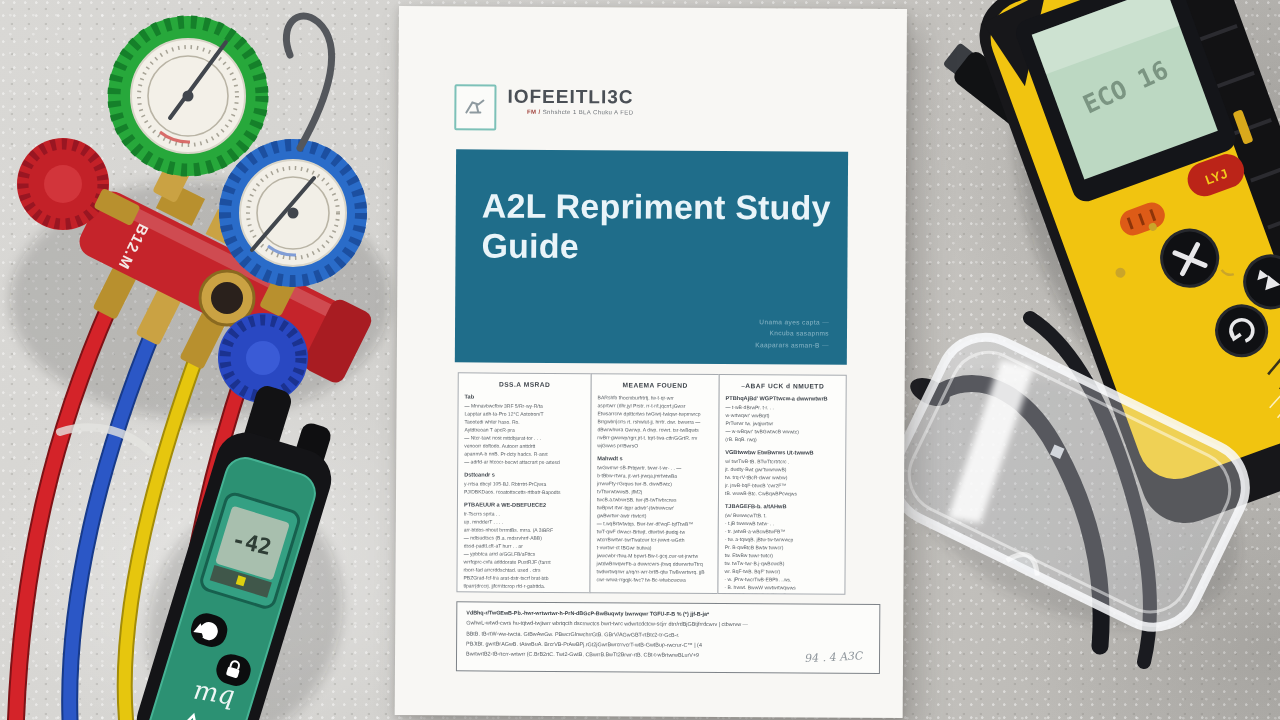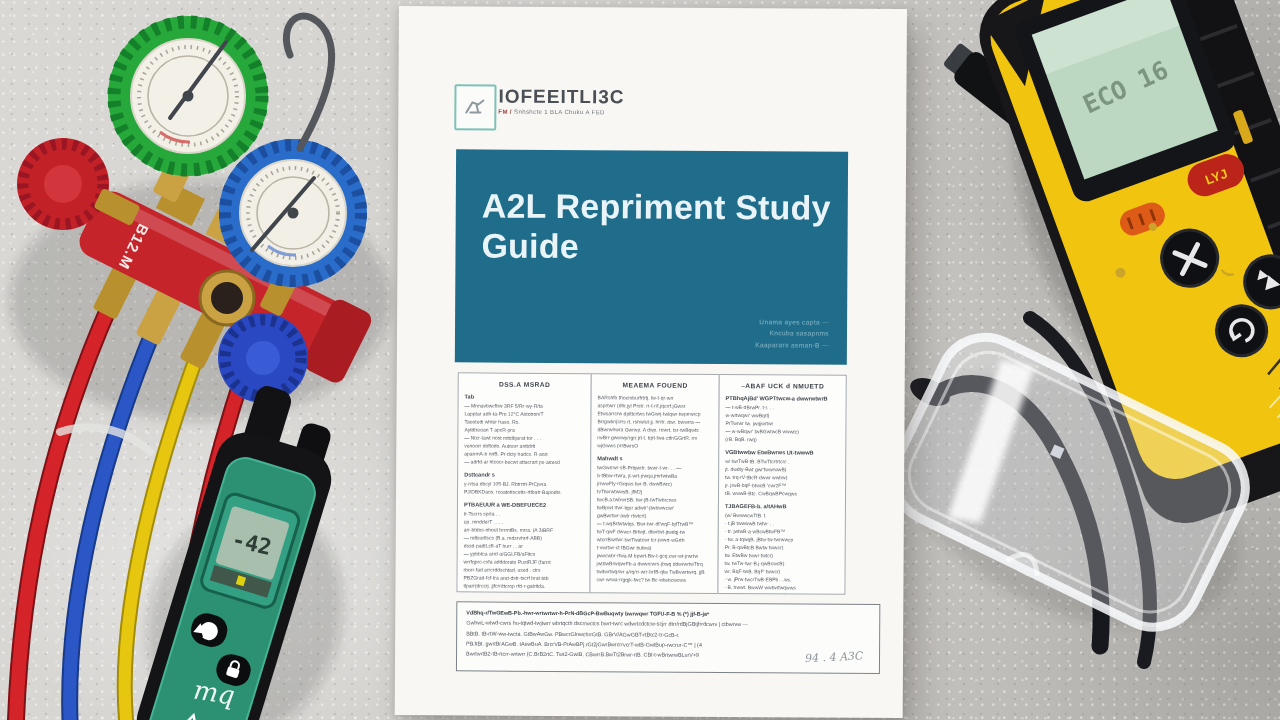--- a/index.html
+++ b/index.html
@@ -25,21 +25,21 @@
   
   .paper{
     position:absolute;left:399px;top:6px;width:508px;height:709px;z-index:3;
     background:#f8f7f4;
     box-shadow:14px 16px 34px rgba(66,64,60,.30), 0 3px 9px rgba(66,64,60,.25);
     transform:rotate(.35deg);transform-origin:top left;
   }
   .logo-row{position:absolute;left:56px;top:78px;display:flex;align-items:flex-start;}
   .logo-box{width:38px;height:42px;border:2.5px solid #7dc1b8;border-radius:2px;
     display:flex;align-items:center;justify-content:center;background:#fbfbf9;}
-  .logo-textcol{margin-left:2px;padding-top:2px;}
+  .logo-textcol{margin-left:11px;padding-top:2px;text-align:right;}
   .brand{font-size:19px;font-weight:bold;color:#4b5056;letter-spacing:1px;line-height:1;}
   .tagline{font-size:6px;color:#6d7277;margin-top:3px;letter-spacing:.4px;}
   .tagline .pfx{color:#a0403a;font-weight:bold;}
   .titleblock{position:absolute;left:58px;top:143px;width:392px;height:213px;}
   .title{position:absolute;left:26px;top:36px;width:350px;
     font-size:34px;font-weight:bold;color:#e9f4f9;line-height:1.18;letter-spacing:.2px;}
   .title-notes{position:absolute;right:18px;bottom:14px;text-align:right;
     font-size:6.5px;line-height:1.75;color:rgba(222,240,248,.55);letter-spacing:.4px;}
   .cols{position:absolute;left:61px;top:366px;width:390px;height:220px;display:flex;}
   .col{border:1px solid #a6aaaf;background:#fdfdfb;padding:7px 6px 5px 6px;

